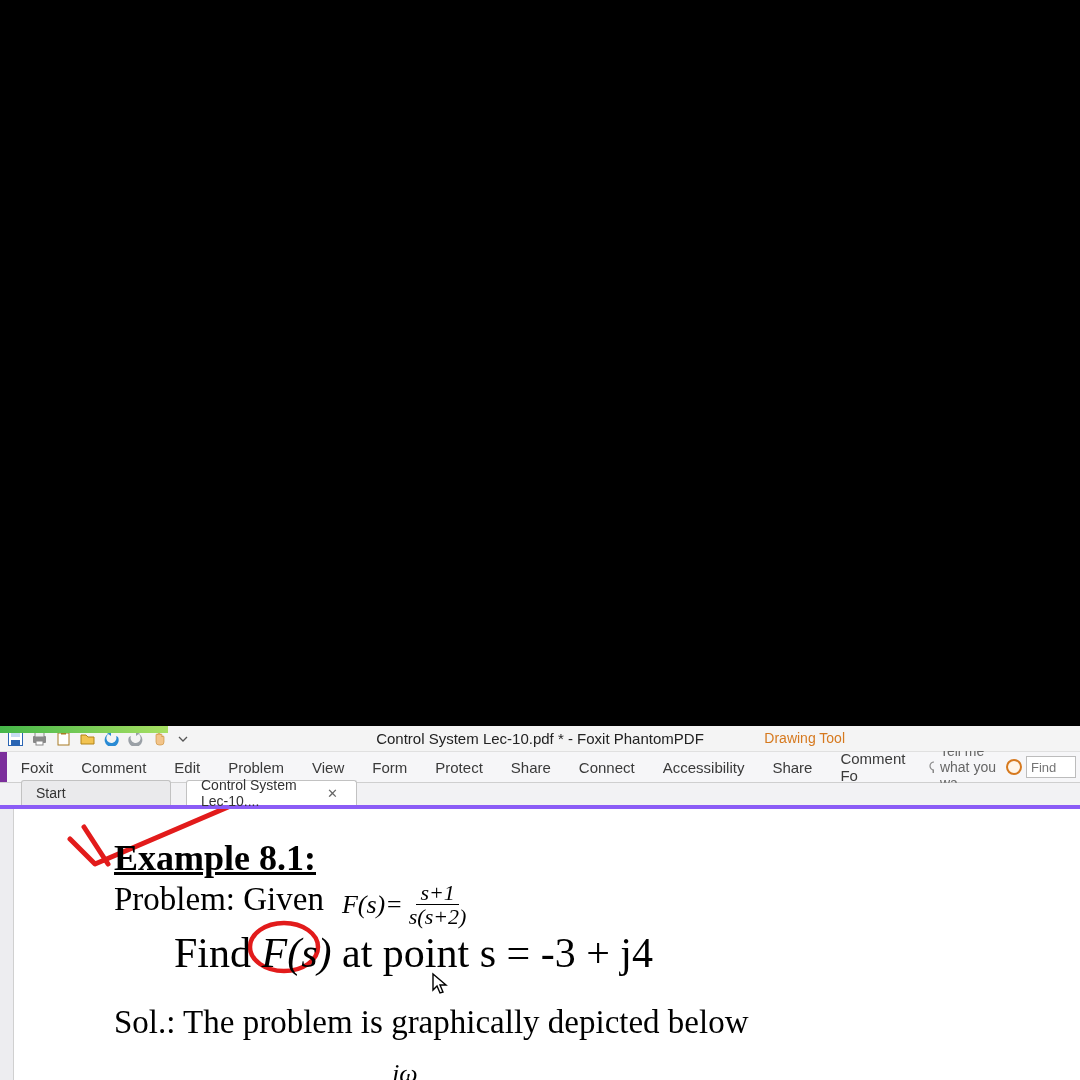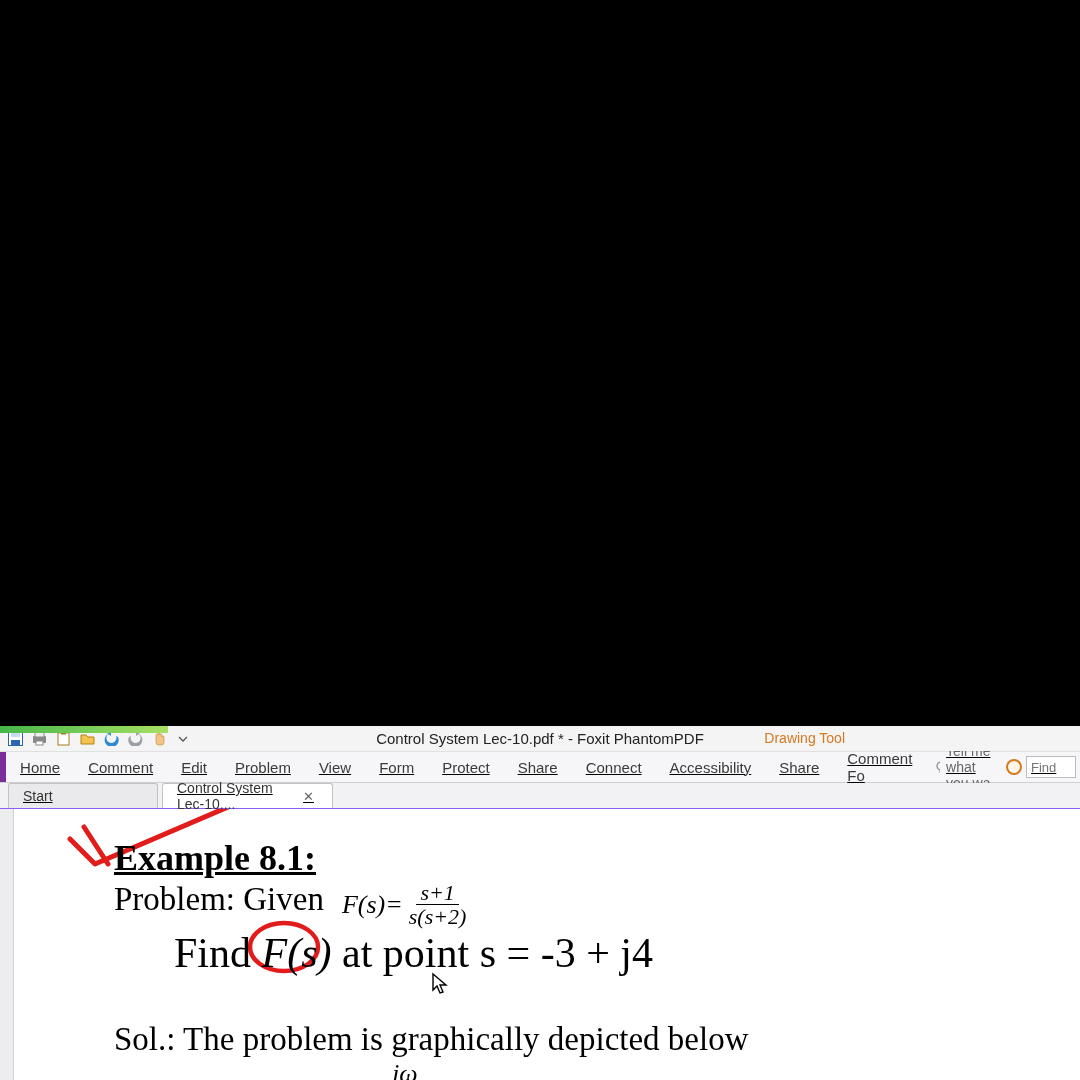--- a/index.html
+++ b/index.html
@@ -6,21 +6,20 @@
   html, body { width: 1080px; height: 1080px; overflow: hidden; font-family: "Segoe UI", Tahoma, sans-serif; }
   body { background: #000; position: relative; }
 
   
   .app {
     position: absolute;
     left: 0; right: 0; top: 726px; bottom: 0;
     background: #ef4444;
     display: flex;
     flex-direction: column;
-    text-decoration: underline;
   }
 
   
   .accent-strip {
     position: absolute;
     left: 0; top: 0; height: 7px; width: 168px;
     background: linear-gradient(to right, #45b649, #a8e063);
     z-index: 3;
   }
 
@@ -103,25 +102,25 @@
     border: 1px solid #bcbcbc;
     background: #fff;
     font-size: 13px; color: #555;
     padding: 0 4px;
   }
 
   
   .doctabs {
     height: 26px;
     background: #f2f2f4;
-    border-bottom: 1px solid #8b5cf6;
+    border-bottom: 4px solid #8b5cf6;
     display: flex;
     align-items: flex-end;
-    padding-left: 8px;
-    gap: 4px;
+    padding-left: 21px;
+    gap: 15px;
   }
   .doctab {
     height: 25px;
     padding: 0 18px 0 14px;
     border: 1px solid #c2c2c2;
     border-bottom: none;
     border-right: none;
     background: #eaeaec;
     display: flex; align-items: center;
     font-size: 14px; color: #333;
@@ -206,21 +205,21 @@
 
   .find-line {
     position: absolute;
     left: 160px; top: 120px;
     font-size: 42px;
   }
   .find-line .fs { font-style: italic; }
 
   .sol-line {
     position: absolute;
-    left: 100px; top: 212px;
+    left: 100px; top: 195px;
     font-size: 33px;
   }
   .jw {
     position: absolute;
     left: 378px; top: 250px;
     font-size: 26px;
     font-style: italic;
   }
 
   
@@ -284,21 +283,21 @@
             <path d="M1 3l4 4 4-4" stroke="#555" fill="none" stroke-width="1.3"></path>
           </svg>
         </span>
     </div>
     <div class="title-center">Control System Lec-10.pdf * - Foxit PhantomPDF</div>
     <div class="drawing-tool">Drawing Tool</div>
   </div>
 
   <div class="ribbon">
     <div class="file-tab"></div>
-    <div class="tab">Home</div>
+    <div class="tab">Foxit</div>
     <div class="tab">Comment</div>
     <div class="tab">Edit</div>
     <div class="tab">Problem</div>
     <div class="tab">View</div>
     <div class="tab">Form</div>
     <div class="tab">Protect</div>
     <div class="tab">Share</div>
     <div class="tab">Connect</div>
     <div class="tab">Accessibility</div>
     <div class="tab">Share</div>

